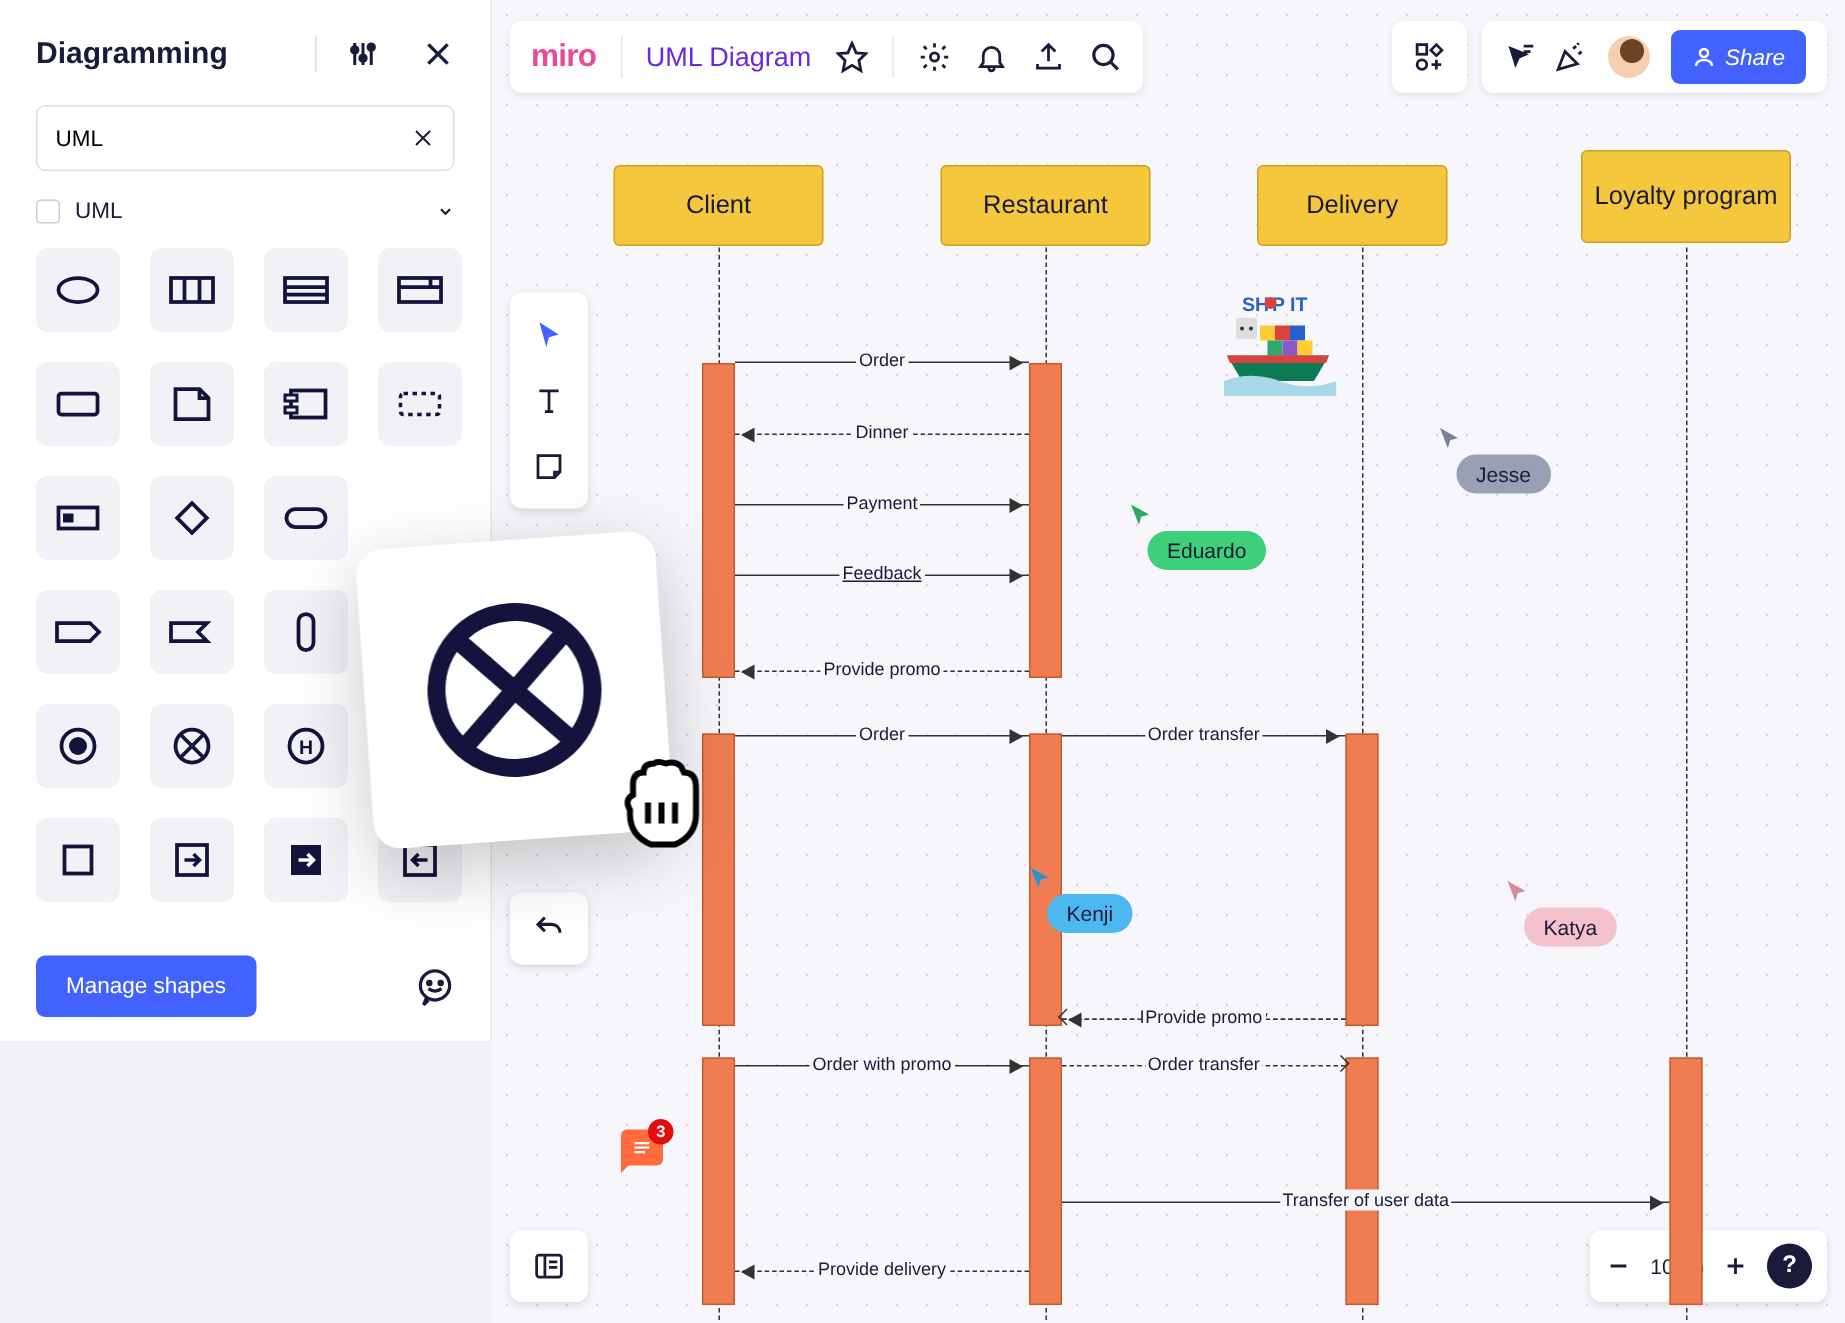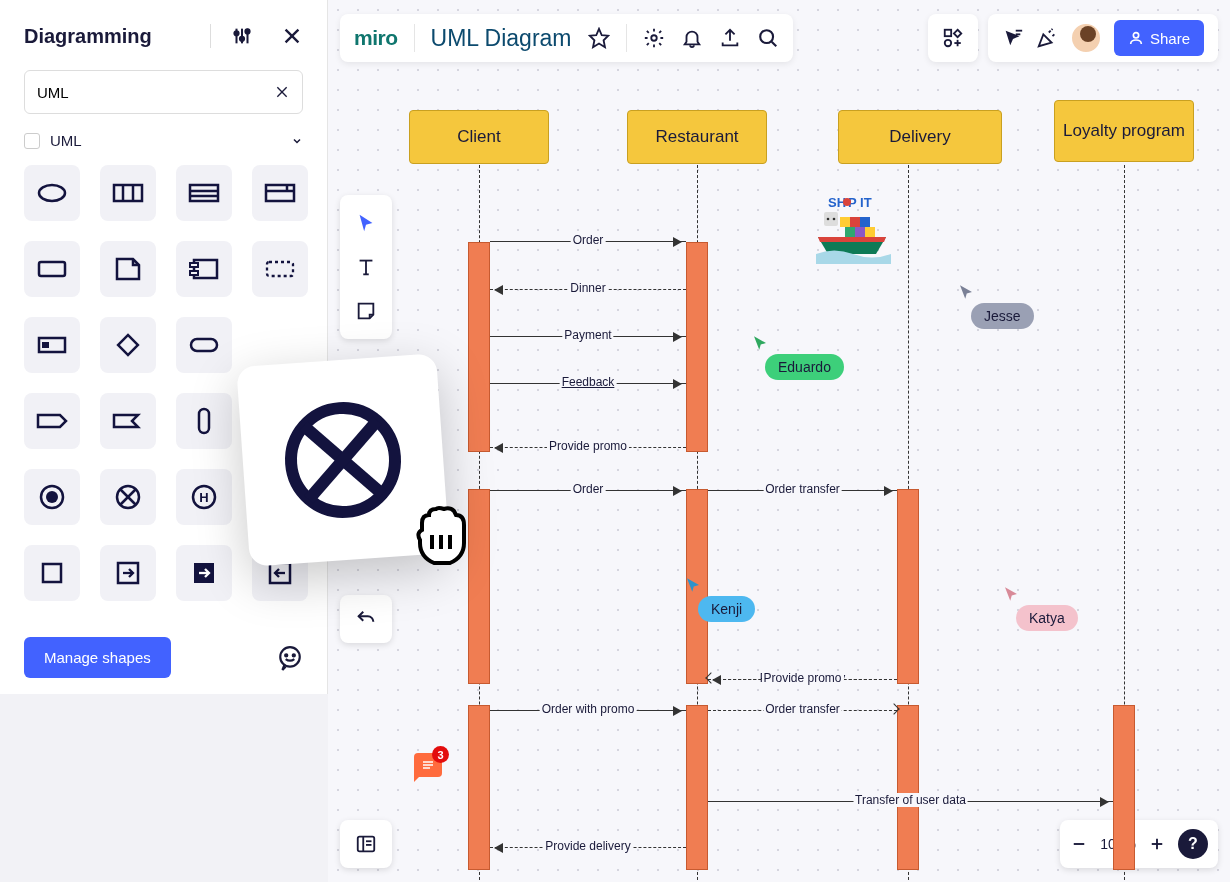--- a/index.html
+++ b/index.html
@@ -87,36 +87,37 @@
       position: absolute;
       top: 14px; left: 12px;
       height: 48px;
       background: #fff;
       border-radius: 8px;
       display: flex; align-items: center;
       padding: 0 14px;
       gap: 16px;
       box-shadow: 0 2px 6px rgba(0,0,0,0.08);
     }
-    .miro-logo { font-weight: 700; font-size: 21px; color: #0f766e; letter-spacing: -0.5px; }
-    .board-title { font-size: 23px; font-weight: 400; color: #0c4a6e; }
+    .miro-logo { font-weight: 700; font-size: 21px; color: #ec4899; letter-spacing: -0.5px; }
+    .board-title { font-size: 18px; font-weight: 400; color: #6d28d9; }
     .top-divider { width: 1px; height: 28px; background: #e5e5e5; }
     .topbar .ico { width: 22px; height: 22px; color: #1a1a3a; }
     .topright {
       position: absolute;
       top: 14px; right: 12px;
       display: flex; align-items: center;
       gap: 10px;
     }
     .chip {
       background: #fff; border-radius: 8px; height: 48px;
       display: flex; align-items: center; justify-content: center;
       padding: 0 14px;
       box-shadow: 0 2px 6px rgba(0,0,0,0.08);
       gap: 12px;
+      font-style: italic;
     }
     .share-btn {
       background: #4262ff;
       color: #fff;
       border-radius: 6px;
       height: 36px;
       display: flex; align-items: center;
       padding: 0 14px;
       gap: 6px;
       font-size: 15px;
@@ -586,21 +587,21 @@
         </svg>
       </span>
     <span class="help-btn">?</span>
   </div>
 
   <div id="diagram" style="position:absolute; inset:0;">
       <div class="lifeline-head" style="left: 81px; top: 110px; width: 140px;">Client</div>
       <div class="lifeline-dash" style="left: 151px; top: 165px; height: 720px;"></div>
       <div class="lifeline-head" style="left: 299px; top: 110px; width: 140px;">Restaurant</div>
       <div class="lifeline-dash" style="left: 369px; top: 165px; height: 720px;"></div>
-      <div class="lifeline-head" style="left: 510px; top: 110px; width: 164px;">Delivery</div>
+      <div class="lifeline-head" style="left: 510px; top: 110px; width: 127px;">Delivery</div>
       <div class="lifeline-dash" style="left: 580px; top: 165px; height: 720px;"></div>
       <div class="lifeline-head" style="left: 726px; top: 100px; width: 140px; height: 62px; line-height: 1.2;">Loyalty program</div>
       <div class="lifeline-dash" style="left: 796px; top: 165px; height: 720px;"></div>
       <div class="activation" style="left: 140px; top: 242px; height: 210px;"></div>
       <div class="activation" style="left: 358px; top: 242px; height: 210px;"></div>
       <div class="activation" style="left: 140px; top: 489px; height: 195px;"></div>
       <div class="activation" style="left: 358px; top: 489px; height: 195px;"></div>
       <div class="activation" style="left: 569px; top: 489px; height: 195px;"></div>
       <div class="activation" style="left: 140px; top: 705px; height: 165px;"></div>
       <div class="activation" style="left: 358px; top: 705px; height: 165px;"></div>

